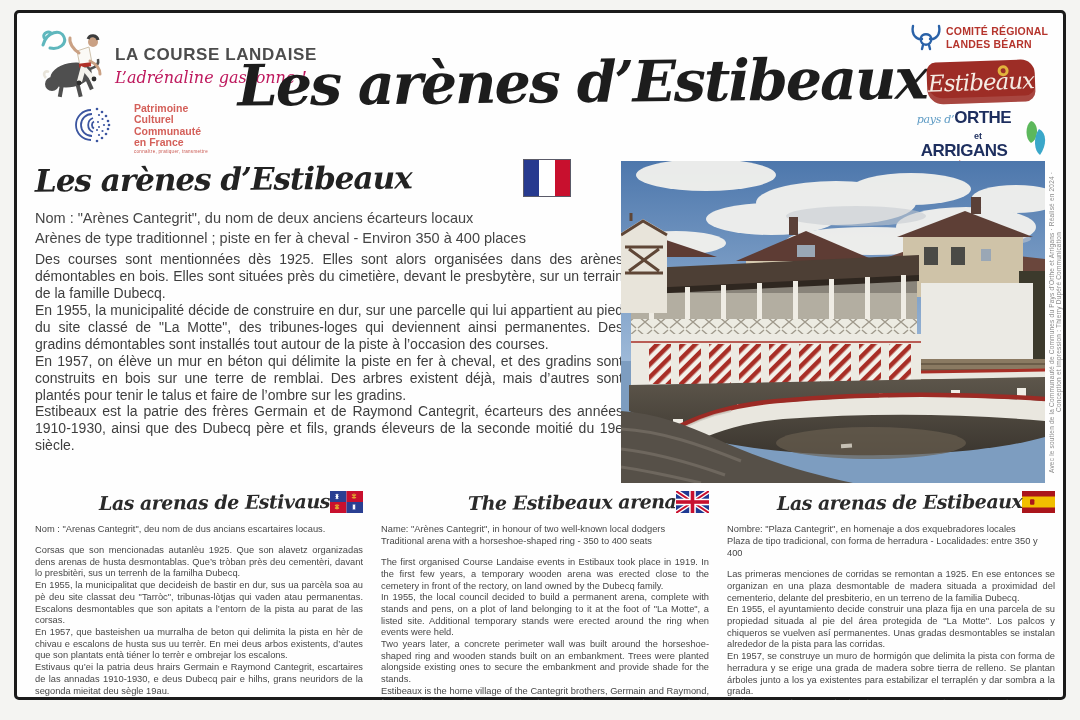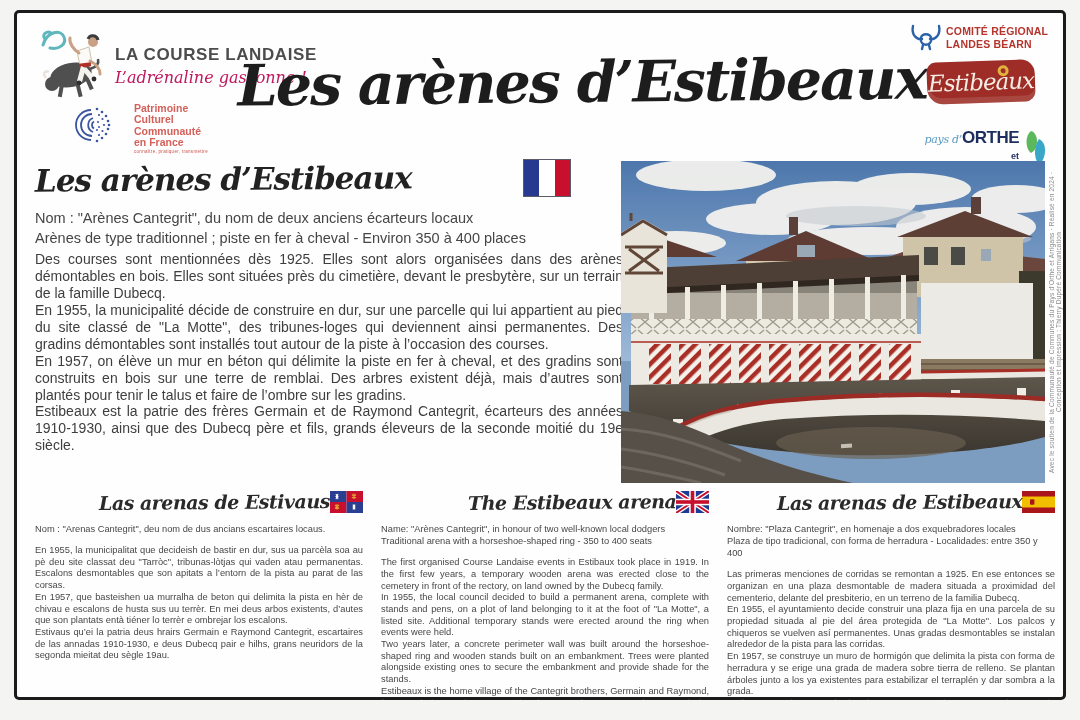--- a/index.html
+++ b/index.html
@@ -38,21 +38,21 @@
   .comite-text { font-size: 10.5px; font-weight: bold; color: #b5342c; letter-spacing: .2px; line-height: 1.25; margin-left: 3px; }
   .plaque {
     position: relative; margin: 8px 4px 6px 18px; width: 108px; height: 42px;
     background: #9d2d26; border-radius: 9px 14px 10px 16px; transform: rotate(-2deg);
     display: flex; align-items: center; justify-content: center;
     box-shadow: inset 0 -6px 0 rgba(255,255,255,.12);
   }
   .plaque-text { font-family: "DejaVu Serif", serif; font-style: italic; font-size: 23px; color: #f5ece3; letter-spacing: -1px; }
   .plaque-ring { position: absolute; right: 26px; top: 5px; width: 11px; height: 11px; border: 3px solid #e2b33c; border-radius: 50%; }
   .orthe { display: flex; align-items: center; justify-content: flex-end; }
-  .orthe-text { text-align: right; line-height: 1; margin-top: 20px; }
+  .orthe-text { text-align: center; line-height: 1; }
   .orthe-pre { font-family: "DejaVu Serif", serif; font-style: italic; font-size: 11px; color: #5e9bc4; letter-spacing: -.3px; }
   .orthe-big { font-size: 17px; font-weight: bold; color: #1d2e5e; letter-spacing: -.5px; }
   .orthe-et { font-size: 9px; font-weight: bold; color: #1d2e5e; padding-left: 28px; }
   .orthe-sub { font-size: 5.5px; font-weight: bold; color: #c0392b; letter-spacing: .55px; margin-top: 2px; }
   .orthe-icon { width: 26px; height: 38px; margin-left: 4px; flex: 0 0 auto; }
   
   .fr-heading {
     position: absolute; left: 18px; top: 148px;
     font-family: "DejaVu Serif", serif; font-style: italic; font-weight: bold;
     font-size: 31px; letter-spacing: -1px; color: #222; transform: rotate(-.5deg);
@@ -335,20 +335,21 @@
         <path d="M6,3 L8,8 M8,3 L6,8 M5.5,5.5 L8.5,5.5" stroke="#ffffff" stroke-width="1.1"></path>
         <path d="M23,13.5 L25,18.5 M25,13.5 L23,18.5 M22.5,16 L25.5,16" stroke="#ffffff" stroke-width="1.1"></path>
         <path d="M24,2.5 L24,8 M22,3.5 L26,7 M26,3.5 L22,7" stroke="#e0a32e" stroke-width="1.1"></path>
         <path d="M7,13 L7,18.5 M5,14 L9,17.5 M9,14 L5,17.5" stroke="#e0a32e" stroke-width="1.1"></path>
       </svg>
     </div>
     <div class="col-intro">
       <div>Nom : "Arenas Cantegrit", deu nom de dus ancians escartaires locaus.</div>
     </div>
     <div class="col-body">
+      <p>Corsas que son mencionadas autanlèu 1925. Que son alavetz organizadas dens arenas de husta desmontablas. Que’s tròban près deu cementèri, davant lo presbitèri, sus un terrenh de la familha Dubecq.</p>
       <p>En 1955, la municipalitat que decideish de bastir en dur, sus ua parcèla soa au pè deu site classat deu "Tarròc", tribunas-lòtjas qui vaden atau permanentas. Escalons desmontables que son apitats a l’entorn de la pista au parat de las corsas.</p>
       <p>En 1957, que basteishen ua murralha de beton qui delimita la pista en hèr de chivau e escalons de husta sus uu terrèr. En mei deus arbos existents, d’autes que son plantats entà tiéner lo terrèr e ombrejar los escalons.</p>
       <p>Estivaus qu’ei la patria deus hrairs Germain e Raymond Cantegrit, escartaires de las annadas 1910-1930, e deus Dubecq pair e hilhs, grans neuridors de la segonda mieitat deu sègle 19au.</p>
     </div>
   </div>
 
   <div class="col col-2" lang="en">
     <div class="col-head">
       <div class="col-title">The Estibeaux arena</div>
       <svg class="col-flag" viewBox="0 0 33 22">

